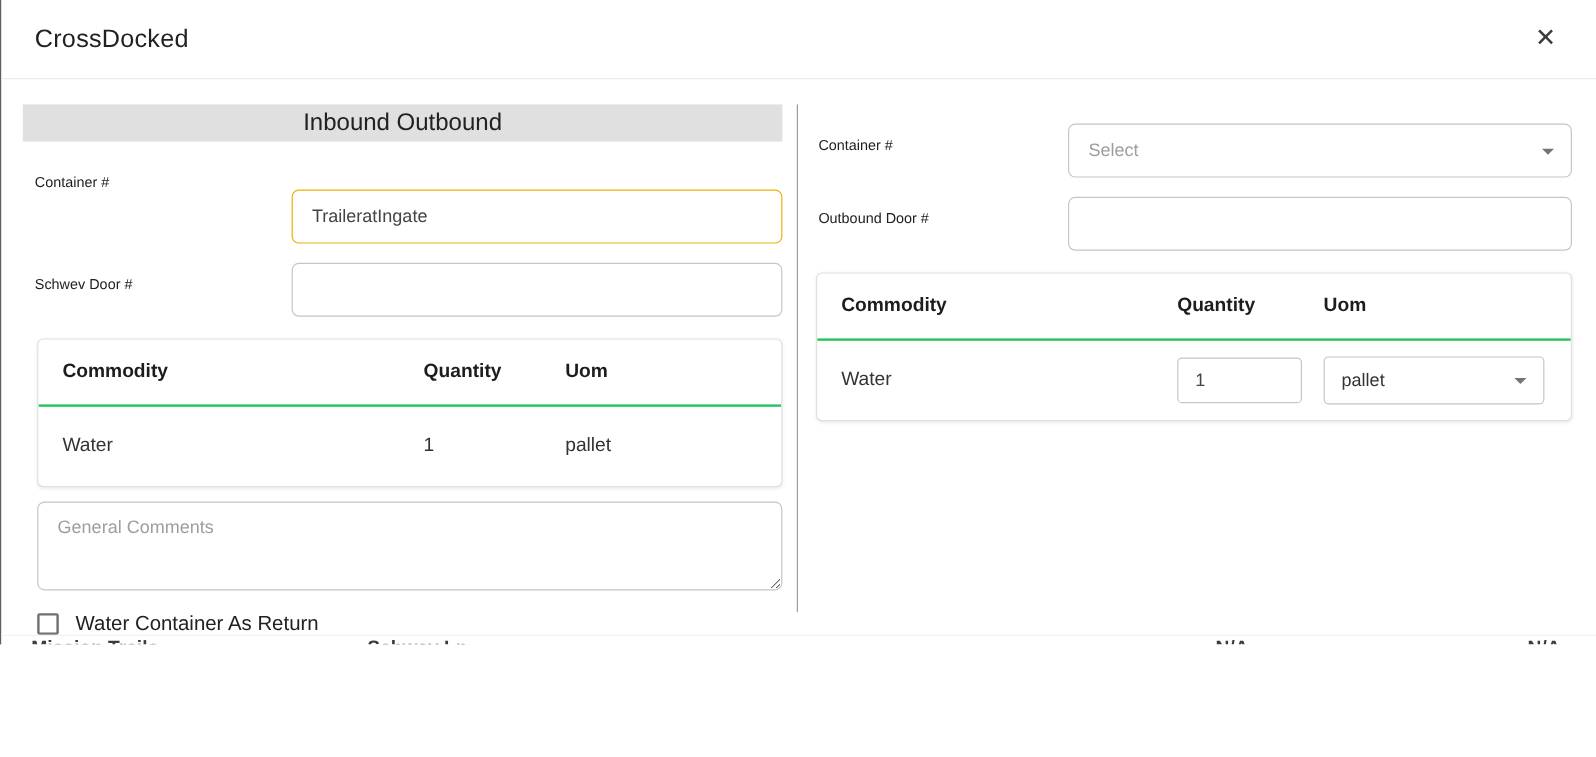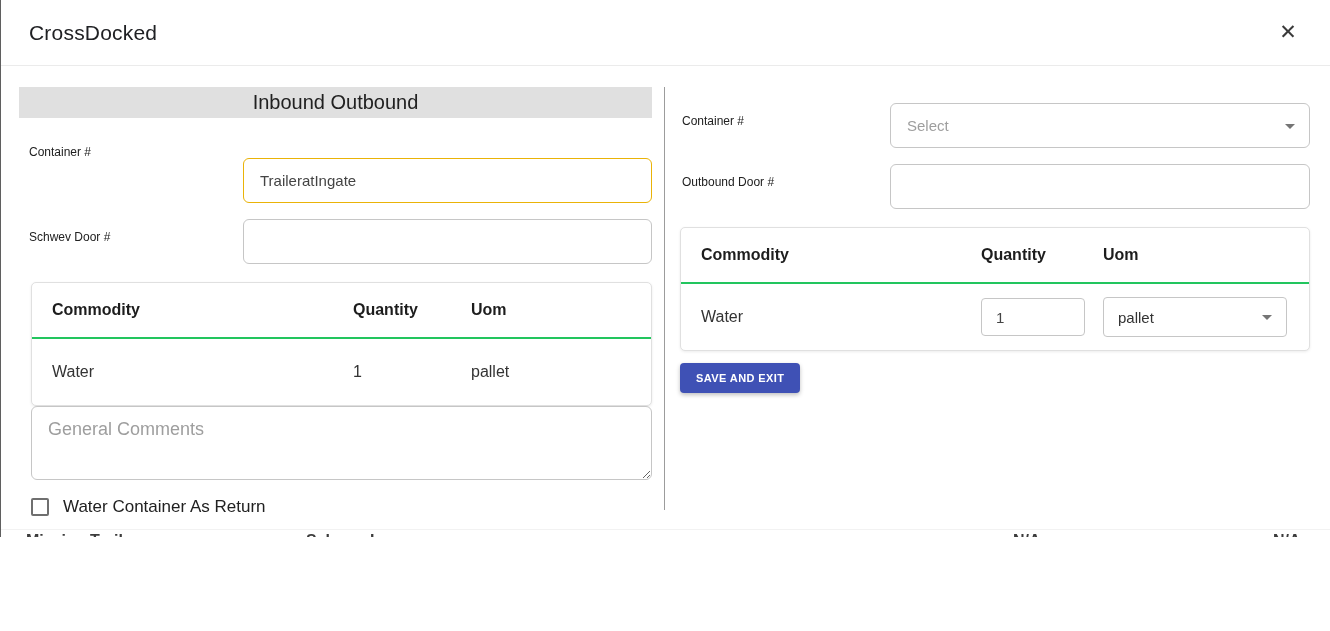--- a/index.html
+++ b/index.html
@@ -51,22 +51,22 @@
   .panel-right .t-row { grid-template-columns:1fr 122px 186px; }
   .t-head { height:56px; border-bottom:2px solid #22c55e; font-weight:bold; font-size:16px; color:#1d1d1d; }
   .t-body { height:66px; font-size:16px; color:#333; }
   .qty-input { width:104px; height:38px; border:1px solid #c6c6c6; border-radius:4px; font-size:15px; color:#444;
                padding:0 14px; font-family:"Liberation Sans",sans-serif; outline:none; }
   .uom-select { position:relative; width:184px; height:40px; border:1px solid #c6c6c6; border-radius:4px; background:#fff;
                 display:flex; align-items:center; padding:0 14px; cursor:pointer; }
   .uom-select .sel-text { font-size:15px; color:#333; }
 
   
-  .comments { margin-top:0; margin-left:12px; width:621px; height:74px; border:1px solid #c6c6c6; border-radius:6px;
-              font-size:18px; color:#444; padding:12px 16px; font-family:"Liberation Sans",sans-serif; resize:both; outline:none; }
+  .comments { margin-top:12px; margin-left:12px; width:621px; height:74px; border:1px solid #c6c6c6; border-radius:6px;
+              font-size:15px; color:#444; padding:12px 16px; font-family:"Liberation Sans",sans-serif; resize:both; outline:none; }
   .comments::placeholder { color:#9e9e9e; }
   .checkbox-row { display:flex; align-items:center; margin-top:13px; margin-left:12px; cursor:pointer; }
   .checkbox { width:18px; height:18px; border:2px solid #6f6f6f; border-radius:2px; background:#fff; }
   .checkbox-label { font-size:17px; color:#212121; margin-left:14px; }
 
   
   .btn-row { display:flex; margin-top:12px; margin-left:6px; gap:15px; }
   .btn { height:30px; border:none; border-radius:4px; background:#3f51b5; color:#fff; font-weight:bold; font-size:11px;
          letter-spacing:.4px; padding:0 16px; cursor:pointer; box-shadow:0 2px 4px rgba(0,0,0,.25);
          font-family:"Liberation Sans",sans-serif; }
@@ -158,21 +158,20 @@
             <input class="qty-input" type="text" value="1" style="">
           </div>
           <div class="uom-select">
             <span class="sel-text">pallet</span>
             <span class="arrow-down"></span>
           </div>
         </div>
       </div>
 
       <div class="btn-row">
-        <button class="btn">SAVE AND EXIT</button>
       </div>
     </div>
   </div>
 
   <div class="bottom-strip">
     <span style="left:25px">Mission Trails</span>
     <span style="left:305px">Schwev Ln</span>
     <span style="left:1012px">N/A</span>
     <span style="left:1272px">N/A</span>
   </div>

